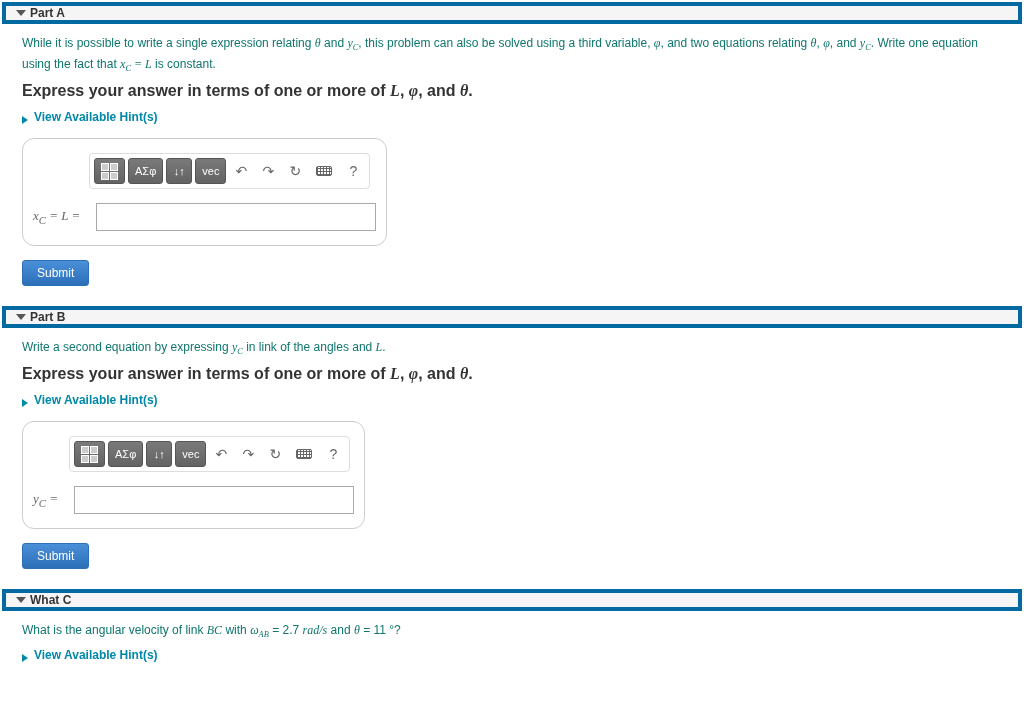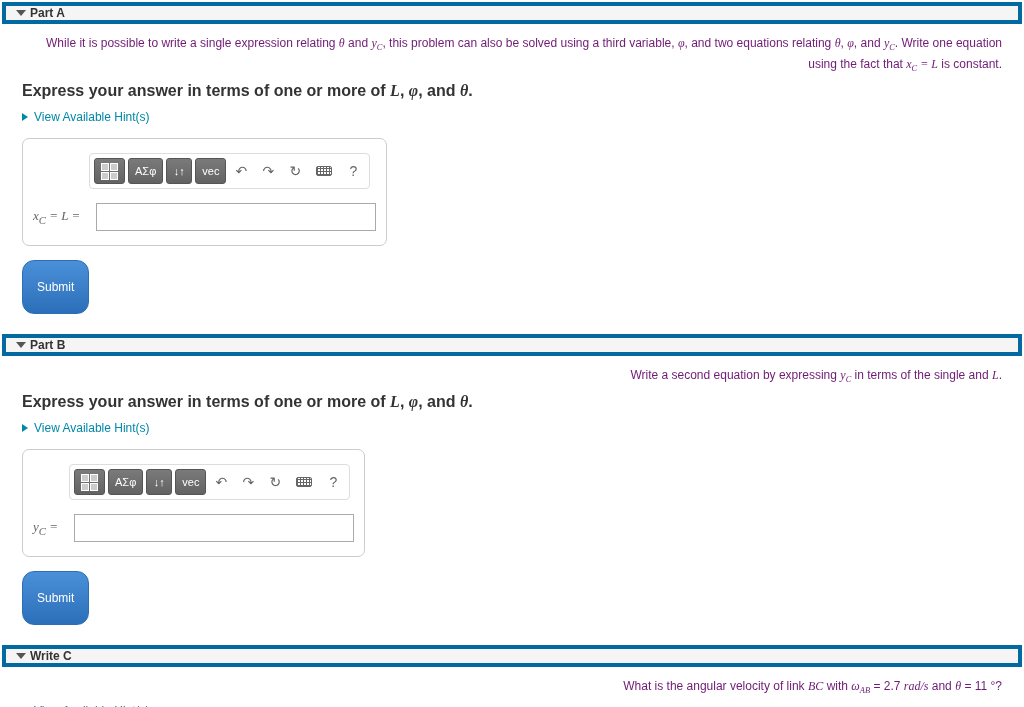--- a/index.html
+++ b/index.html
@@ -42,53 +42,52 @@
     }
     .part-title {
       font-weight: bold;
       font-size: 12px;
       color: #333;
     }
     .part-body {
       padding: 0 20px 20px 20px;
     }
     .question-text {
-      color: #701a75;
+      color: #0f766e;
       font-size: 12px;
       line-height: 1.5;
       margin-bottom: 6px;
-      text-align: right;
     }
     .instruction {
       font-weight: bold;
       color: #333;
       font-size: 16px;
       margin-bottom: 10px;
     }
     .hint-link {
       color: #0088a9;
       font-size: 12px;
-      font-weight: normal;
-      display: flex;
-      align-items: center;
+      font-weight: bold;
+      display: flex;
+      align-items: flex-end;
       gap: 2px;
       margin-bottom: 14px;
       cursor: pointer;
     }
     .math {
       font-family: 'Times New Roman', serif;
       font-style: italic;
     }
     .math sub {
       font-size: 0.7em;
       font-style: italic;
     }
     .answer-area {
       border: 1px solid #ccc;
-      border-radius: 7px;
+      border-radius: 12px;
       padding: 14px 10px;
       margin-bottom: 14px;
       display: inline-block;
       background: #fff;
       min-width: 360px;
     }
     .toolbar {
       display: inline-flex;
       align-items: center;
       background: #fff;
@@ -138,22 +137,22 @@
       font-size: 13px;
       background: #fff;
     }
     .answer-input.wide {
       width: 280px;
     }
     .submit-btn {
       background: linear-gradient(to bottom, #4a90d9, #2b6fb8);
       color: #fff;
       border: 1px solid #2b6fb8;
-      border-radius: 12px;
-      padding: 19px 14px;
+      border-radius: 3px;
+      padding: 5px 14px;
       font-size: 12px;
       cursor: pointer;
     }
     .template-icon {
       display: grid;
       grid-template-columns: 8px 8px;
       gap: 1px;
     }
     .template-icon span {
       background: #ccc;
@@ -217,21 +216,21 @@
     <button class="submit-btn">Submit</button>
   </div>
 </div>
 
 <div class="part-header">
   <span class="caret-down"></span>
   <span class="part-title">Part B</span>
 </div>
 <div class="part-body">
   <p class="question-text">
-    <span>Write a second equation by expressing </span><span class="math">y<sub>C</sub></span><span> in terms of the single and </span><span class="math">L</span><span>.</span>
+    <span>Write a second equation by expressing </span><span class="math">y<sub>C</sub></span><span> in link of the angles and </span><span class="math">L</span><span>.</span>
   </p>
   <p class="instruction">
     <span>Express your answer in terms of one or more of </span><span class="math">L</span><span>, </span><span class="math">φ</span><span>, and </span><span class="math">θ</span><span>.</span>
   </p>
   <div class="hint-link">
     <span class="caret-right"></span>
     <span>View Available Hint(s)</span>
   </div>
   <div class="answer-area" style="min-width:330px;">
     <div class="toolbar" style="margin-left:36px;">
@@ -259,21 +258,21 @@
       <input type="text" class="answer-input wide" style="">
     </div>
   </div>
   <div>
     <button class="submit-btn">Submit</button>
   </div>
 </div>
 
 <div class="part-header">
   <span class="caret-down"></span>
-  <span class="part-title">Write C</span>
+  <span class="part-title">What C</span>
 </div>
 <div class="part-body">
   <p class="question-text">
     <span>What is the angular velocity of link </span><span class="math">BC</span><span> with </span><span class="math">ω<sub>AB</sub></span><span> = 2.7 <span class="math">rad/s</span></span><span> and </span><span class="math">θ</span><span> = 11 °</span><span>?</span>
   </p>
   <div class="hint-link">
     <span class="caret-right"></span>
     <span>View Available Hint(s)</span>
   </div>
 

